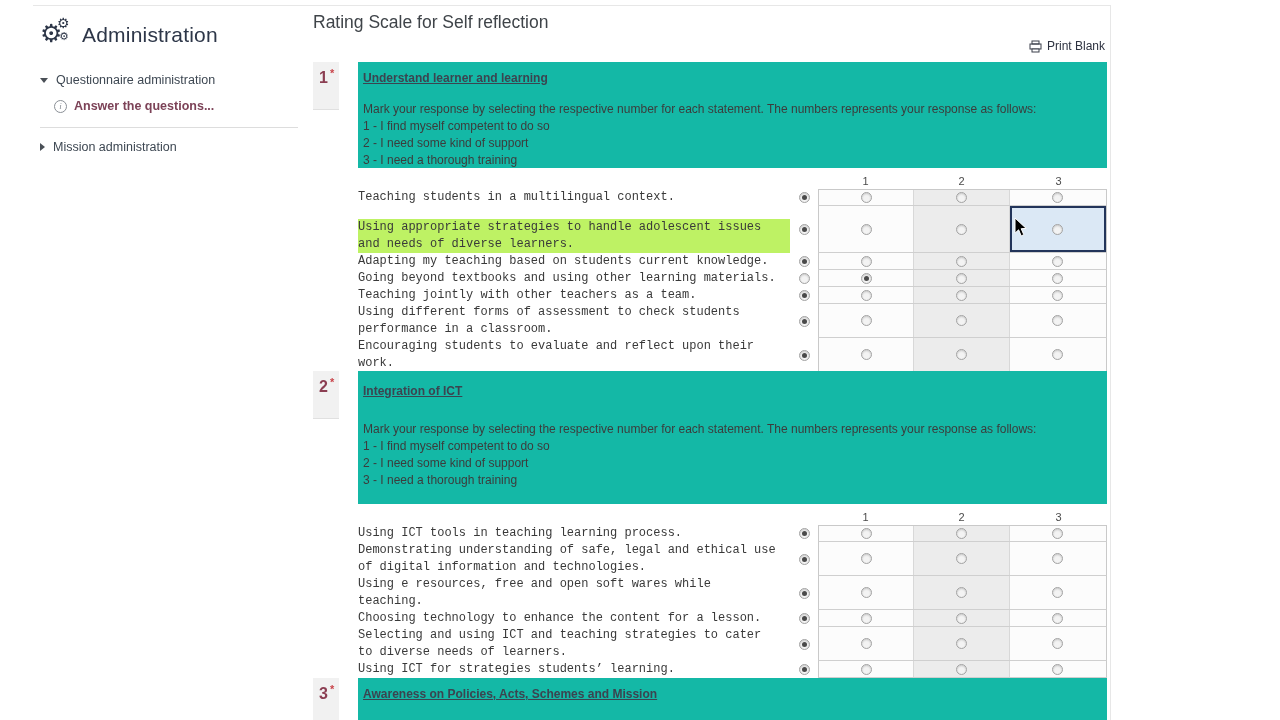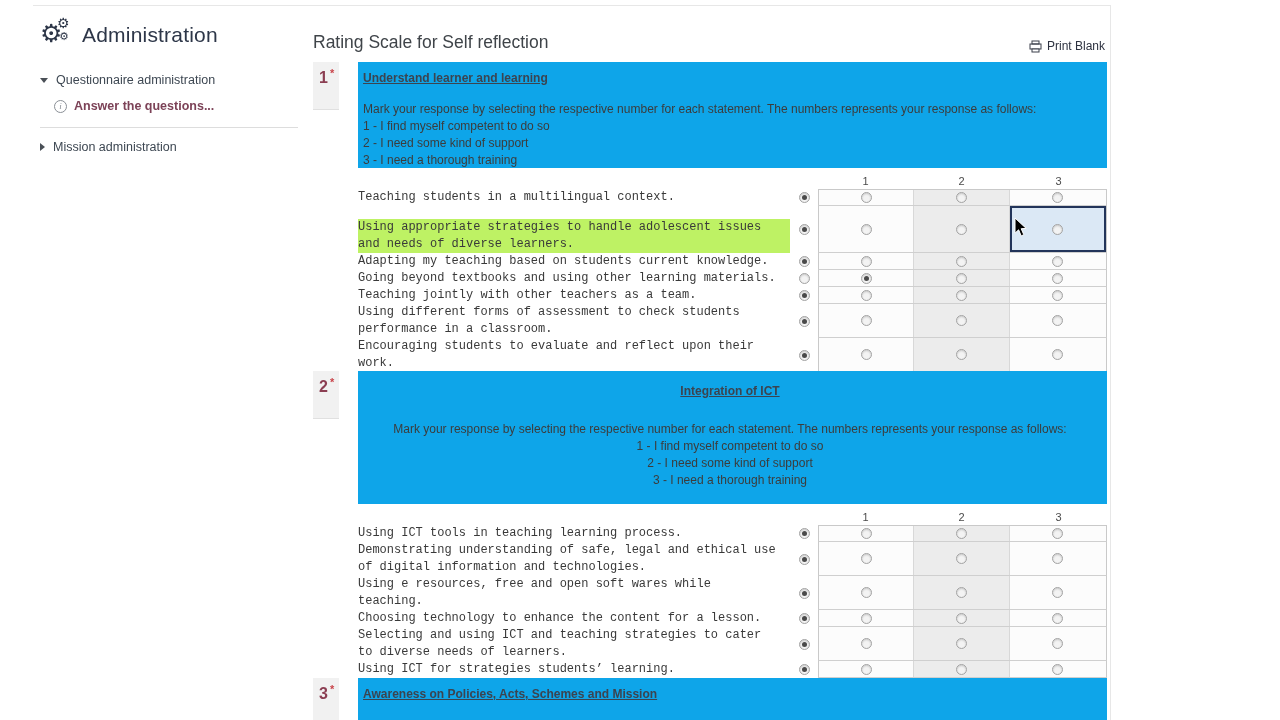--- a/index.html
+++ b/index.html
@@ -31,34 +31,34 @@
   .tree-sub { display:flex; align-items:center; gap:7px; margin:0 0 14px 14px; cursor:pointer; }
   .info-icon { width:13px; height:13px; border:1px solid #8a8f96; border-radius:50%;
                color:#8a8f96; font-size:9px; line-height:11px; text-align:center;
                font-family:"Liberation Serif", serif; font-style:italic; flex:0 0 auto; }
   .info-icon::before { content:"i"; }
   .answer-link { color:#7c4257; font-weight:bold; font-size:12.5px; }
   .tree-divider { border-top:1px solid #dddddd; margin:0 4px 12px 0; }
 
   
   .main { position:absolute; left:313px; top:0; width:794px; height:720px; }
-  .page-title { position:absolute; left:0; top:32px; font-size:17.5px; color:#3f4449; }
+  .page-title { position:absolute; left:0; top:12px; font-size:17.5px; color:#3f4449; }
   .print-blank { position:absolute; right:2px; top:39px; display:flex; align-items:center; gap:5px;
                  font-size:12px; color:#2d3240; cursor:pointer; }
 
   .qblock { position:absolute; left:0; width:794px; }
   .qnum-box { position:absolute; left:0; top:0; width:26px; height:48px;
               background:#f1f1f1; border-bottom:1px solid #e0e0e0;
               padding:5px 0 0 6px; }
   .qnum { font-size:16px; font-weight:bold; color:#8b3e52; }
   .qreq { font-size:11px; color:#c9444a; font-weight:bold; vertical-align:6px; margin-left:2px; }
 
   .qcontent { margin-left:45px; width:749px; }
-  .qhead { background:#0ea5e9; padding:6px 10px 14px 5px; height:106px; overflow:hidden; }
-  .qblock[data-qi="1"] .qhead { height:133px; padding-top:10px;text-align:center; }
+  .qhead { background:#14b8a6; padding:6px 10px 14px 5px; height:106px; overflow:hidden; }
+  .qblock[data-qi="1"] .qhead { height:133px; padding-top:10px; }
   .qblock[data-qi="2"] .qhead { height:110px; }
   .qname { font-size:12px; font-weight:bold; color:#3b4450; text-decoration:underline; cursor:pointer; }
   .qinstr { margin-top:15px; font-size:12px; line-height:17px; color:#3c3c3c; }
   .qblock[data-qi="1"] .qinstr { margin-top:22px; }
   .scale-line { font-size:12px; line-height:17px; color:#3c3c3c; }
 
   
   .hdr-row { display:flex; margin-top:5px; height:16px; }
   .hdr-spacer-stmt  { width:432px; }
   .hdr-spacer-radio { width:28px; }

